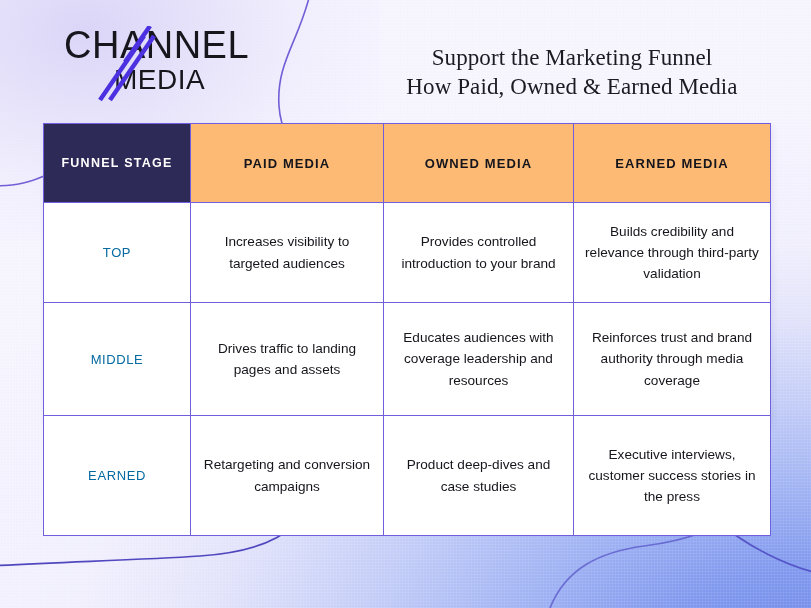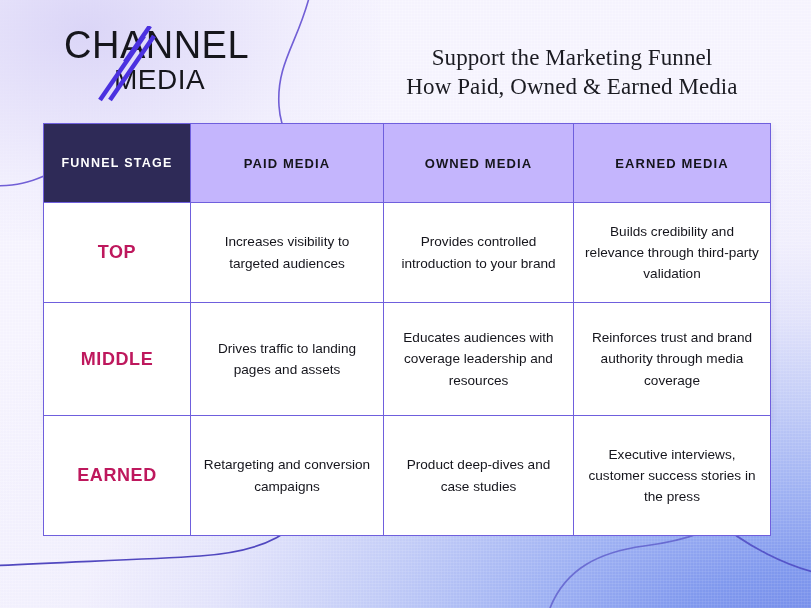--- a/index.html
+++ b/index.html
@@ -128,31 +128,31 @@
 
   th.head-stage {
     background: #2e2a57;
     color: #ffffff;
     font-size: 12.5px;
     font-weight: bold;
     letter-spacing: 1.25px;
     border-color: #2e2a57;
   }
   th.head-col {
-    background: #c4b5fd;
+    background: #fdba74;
     color: #15151c;
     font-size: 13px;
     font-weight: bold;
     letter-spacing: 1.1px;
   }
 
   td.stage-cell {
-    font-size: 18px;
-    font-weight: bold;
-    color: #be185d;
+    font-size: 13px;
+    font-weight: normal;
+    color: #0369a1;
     letter-spacing: .6px;
   }
   td.body-cell {
     font-size: 13.6px;
     font-weight: 400;
     color: #15151c;
     line-height: 1.55;
   }
 
   tbody tr.row-top    { height: 100px; }

